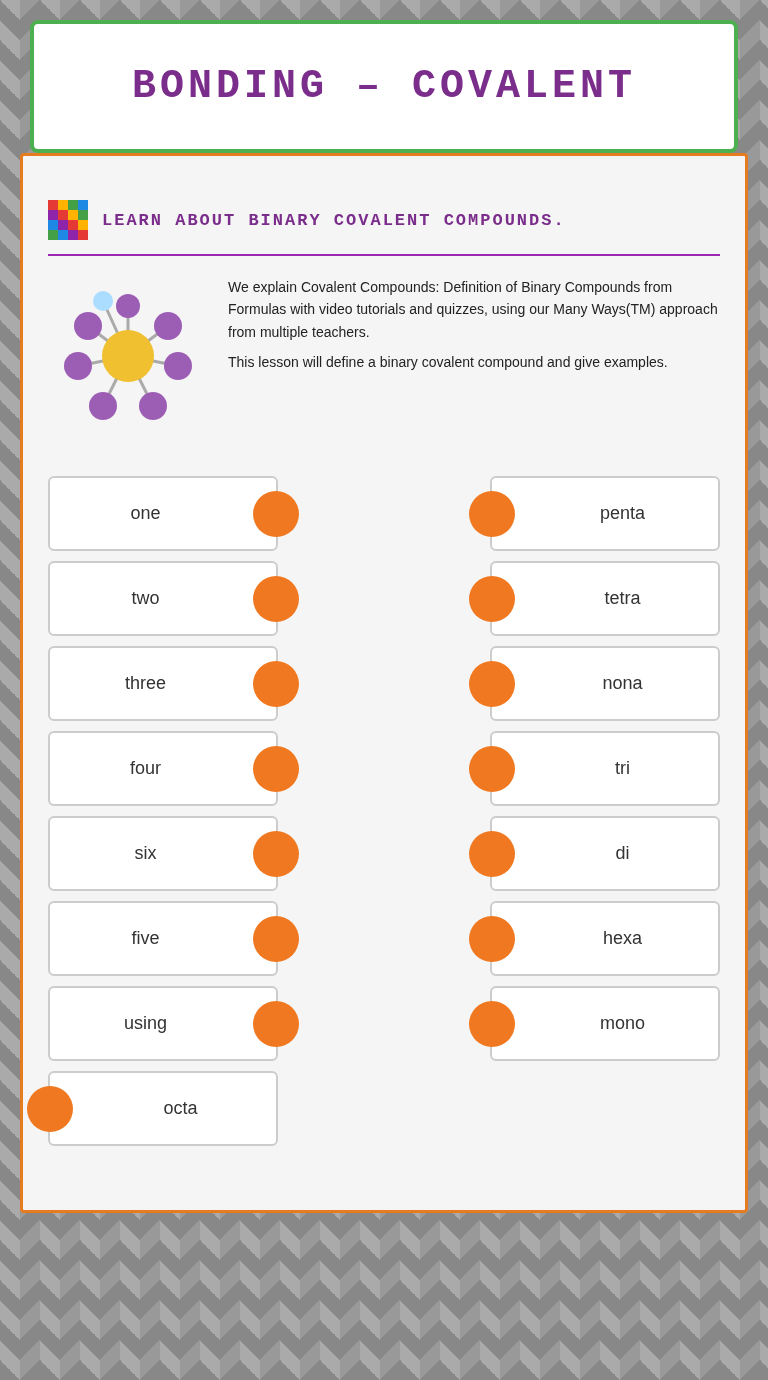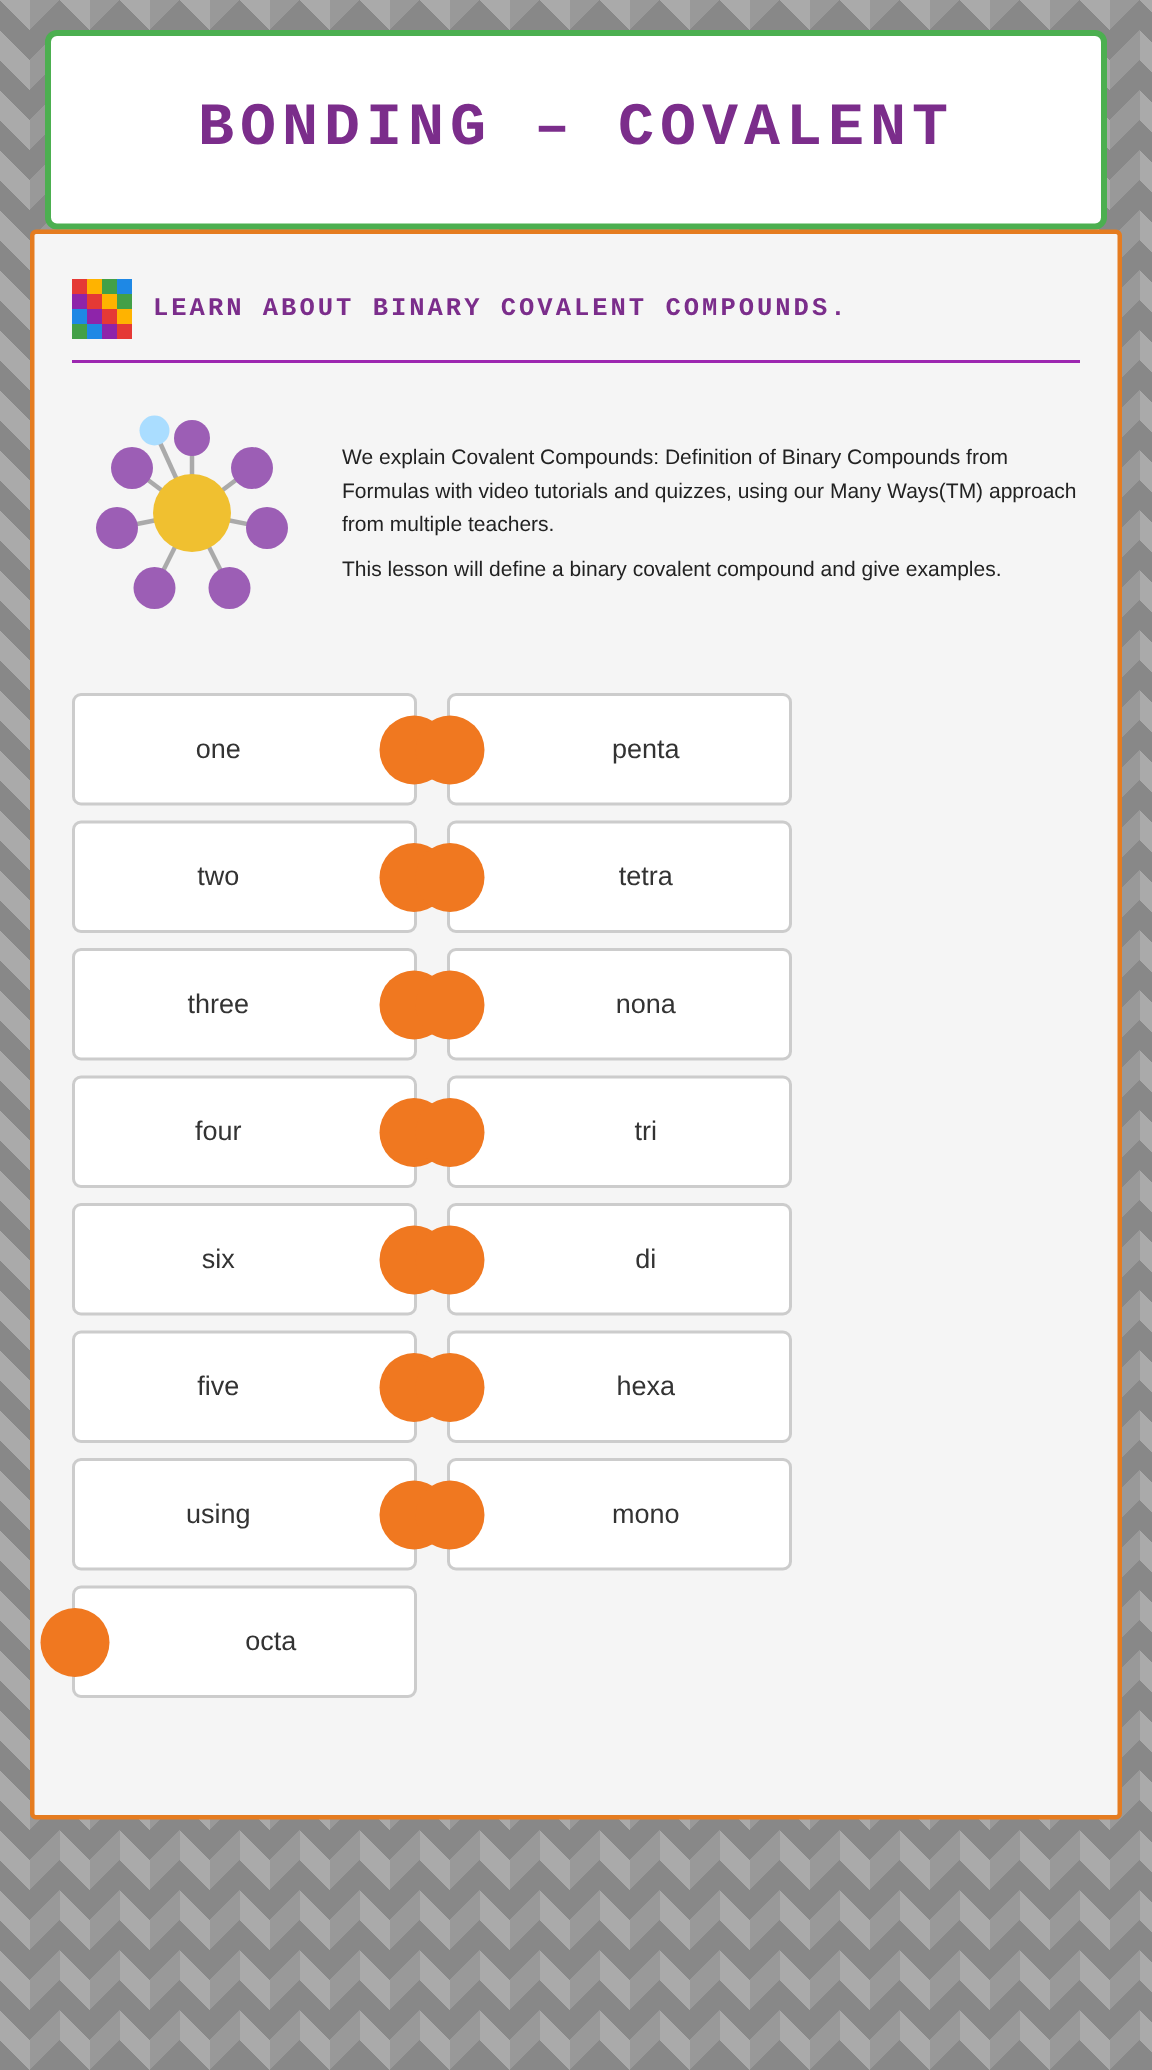--- a/index.html
+++ b/index.html
@@ -54,21 +54,21 @@
       letter-spacing: 4px;
       text-transform: uppercase;
     }
 
     
     .content-card {
       margin: 0 20px 20px 20px;
       background: #f5f5f5;
       border: 3px solid #e57c20;
       border-radius: 4px;
-      padding: 30px 25px 30px 25px;
+      padding: 44px 25px 30px 25px;
       min-height: 1060px;
     }
 
     
     .lesson-header {
       display: flex;
       align-items: center;
       gap: 14px;
       margin-bottom: 14px;
     }
@@ -86,21 +86,20 @@
       border: none;
       border-top: 2px solid #9c27b0;
       margin-bottom: 20px;
     }
 
     
     .description-section {
       display: flex;
       gap: 20px;
       margin-bottom: 40px;
-      align-items: center;
     }
 
     .molecule-img {
       width: 160px;
       height: 160px;
       flex-shrink: 0;
       position: relative;
     }
 
     .molecule-svg {
@@ -118,21 +117,21 @@
     .match-grid {
       display: flex;
       flex-direction: column;
       gap: 10px;
     }
 
     .match-row {
       display: flex;
       gap: 20px;
       align-items: center;
-      justify-content: flex-start;
+      justify-content: space-between;
     }
 
     .match-item {
       display: flex;
       align-items: center;
       background: white;
       border: 2px solid #ccc;
       border-radius: 6px;
       width: 230px;
       height: 75px;

